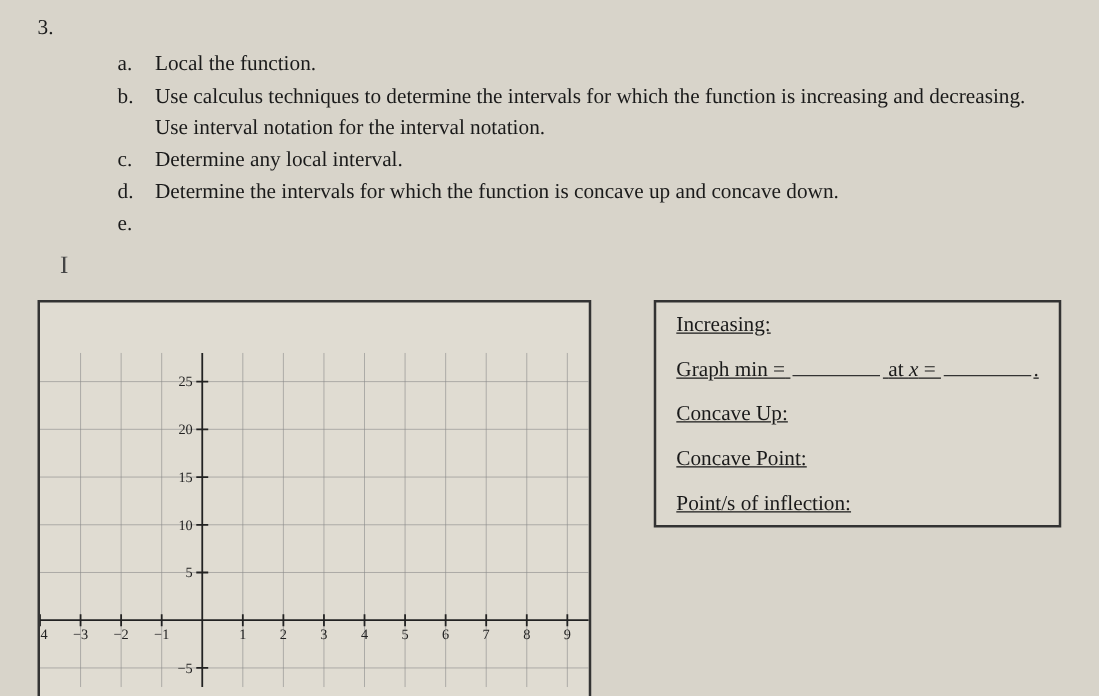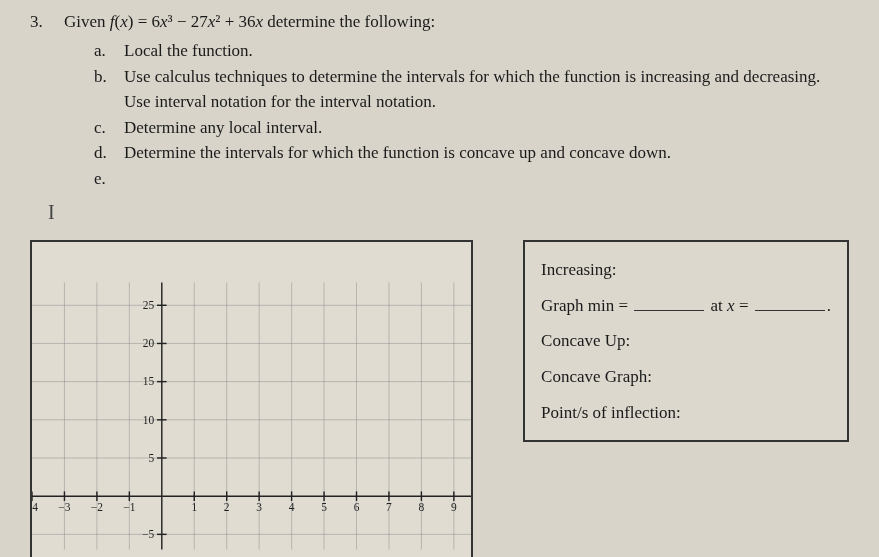--- a/index.html
+++ b/index.html
@@ -60,24 +60,25 @@
       position: relative;
       background: #e0dcd2;
     }
     .graph-svg {
       width: 100%;
       height: 100%;
     }
     .answer-box {
       border: 2px solid #333;
       width: 330px;
-      padding: 10px 16px;
+      padding: 0 16px;
       background: #dcd8ce;
       font-size: 17px;
       line-height: 2.1;
+      text-decoration: underline;
     }
     .answer-line {
       white-space: nowrap;
     }
     .blank {
       display: inline-block;
       border-bottom: 1.5px solid #333;
       width: 70px;
       height: 1em;
       vertical-align: baseline;
@@ -101,21 +102,20 @@
       stroke: #222;
       stroke-width: 1.5;
     }
   </style>
 </head>
 <body>
 
 <div class="problem">
   <div class="problem-main">
     <span class="problem-number">3.</span>
-    <span>Given <span class="ital">f</span>(<span class="ital">x</span>) = 6<span class="ital">x</span>³ − 27<span class="ital">x</span>² + 36<span class="ital">x</span> determine the following:</span>
   </div>
   <div class="subitems">
     <div class="subitem">
       <span class="subitem-letter">a.</span>
       <span>Local the function.</span>
     </div>
     <div class="subitem">
       <span class="subitem-letter">b.</span>
       <span>Use calculus techniques to determine the intervals for which the function is increasing and decreasing.  Use interval notation for the interval notation.</span>
     </div>
@@ -222,20 +222,20 @@
     <div class="answer-line">
       <span>Graph min =</span>
       <span class="blank"></span>
       <span> at <span class="ital">x</span> = </span>
       <span class="blank"></span>.
     </div>
     <div class="answer-line">
       <span>Concave Up:</span>
     </div>
     <div class="answer-line">
-      <span>Concave Graph:</span>
+      <span>Concave Point:</span>
     </div>
     <div class="answer-line">
       <span>Point/s of inflection:</span>
     </div>
   </div>
 
 </div>
 
 </body></html>

